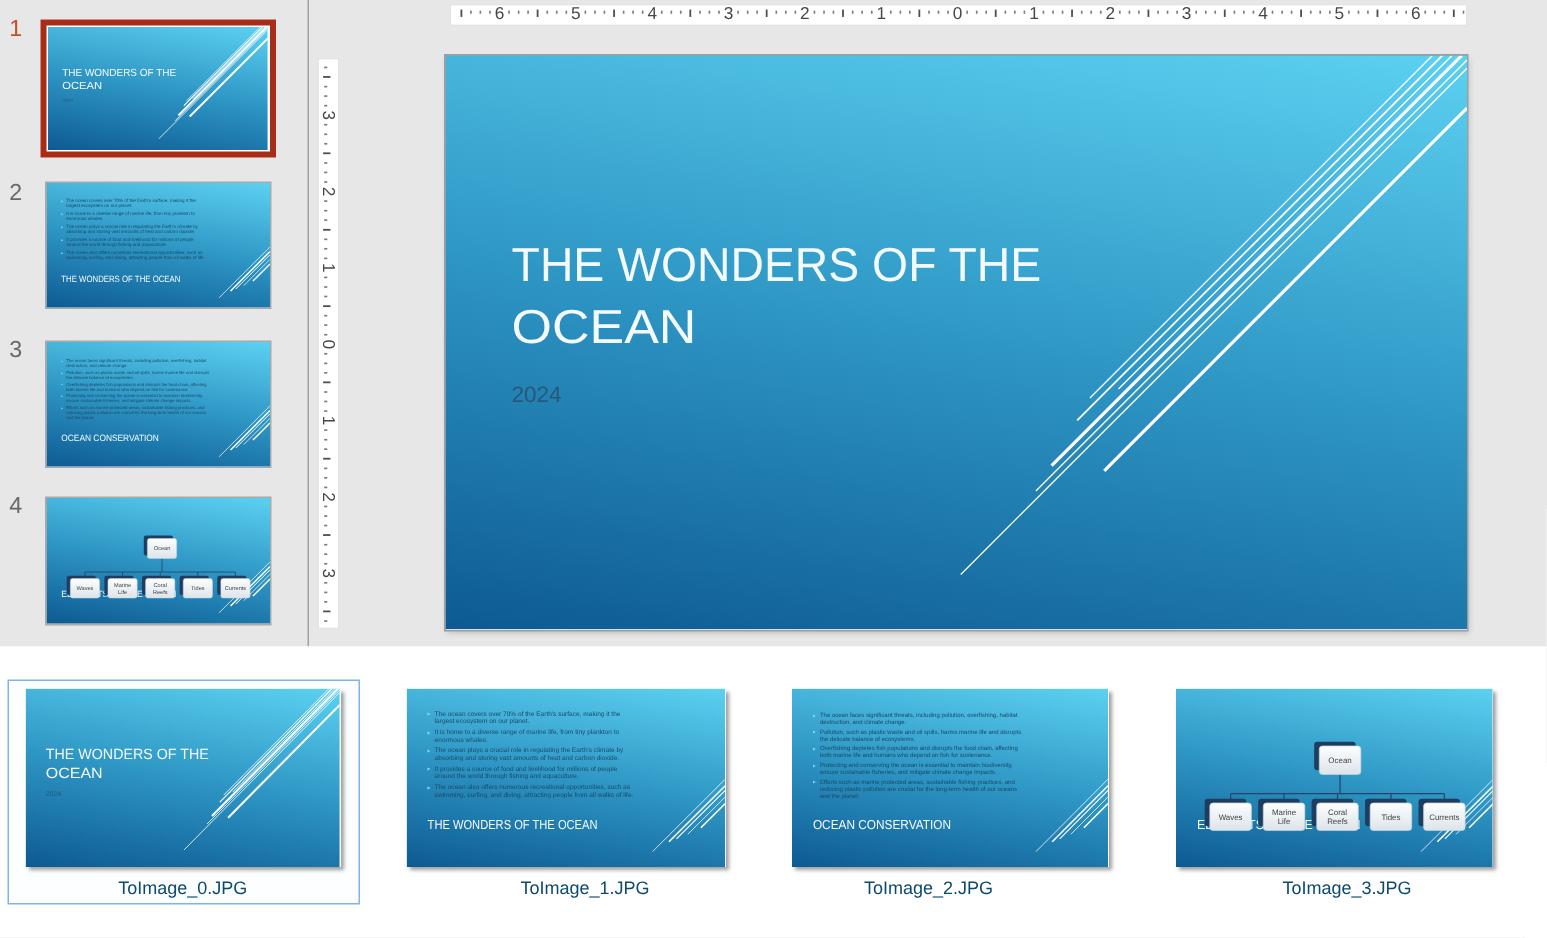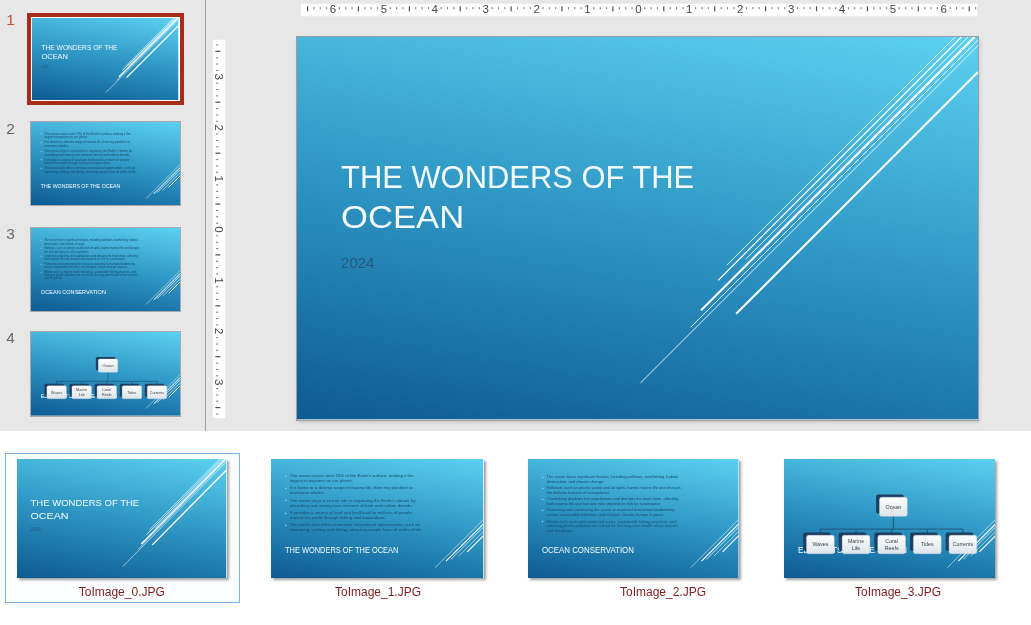--- a/index.html
+++ b/index.html
@@ -5,21 +5,21 @@
 html,body { width:1031px; height:625px; overflow:hidden; }
 body { font-family:"Liberation Sans", sans-serif; background:#fff; position:relative; }
 #gray { position:absolute; left:0; top:0; width:1031px; height:431px; background:#e7e7e7; }
 #sep { position:absolute; left:204.5px; top:0; width:1px; height:431px; background:#a3a3a3; }
 .num { position:absolute; font-size:15.5px; line-height:15.5px; width:20px; text-align:center; }
 #mainslide { position:absolute; left:297px; top:37.4px; width:681px; height:382.5px;
   box-shadow:0 0 0 1px #98a0a6, 1px 2px 4px rgba(0,0,0,0.18); }
 #red { position:absolute; left:27px; top:13px; width:156.5px; height:92.4px; border:4px solid #a82d18; background:#fff; }
 #bottom { position:absolute; left:0; top:431px; width:1031px; height:194px; background:#fff; }
 #selbox { position:absolute; left:5px; top:453px; width:235px; height:150px; border:1px solid #7fb5e6; background:#fdfeff; }
-.lbl { position:absolute; top:584.5px; font-size:12px; color:#7f1d1d; text-align:center; }
+.lbl { position:absolute; top:584.5px; font-size:12px; color:#0c4a6e; text-align:center; }
 svg text { font-family:"Liberation Sans", sans-serif; }
 body, svg text, div { -webkit-font-smoothing:antialiased; }
 </style></head><body>
 <svg width="0" height="0" style="position:absolute">
     <defs>
       <linearGradient id="bg" x1="1" y1="0" x2="0.637" y2="1.194">
 <stop offset="0" stop-color="#5cd1f1"></stop>
 <stop offset="0.5" stop-color="#2e96c4"></stop>
 <stop offset="1" stop-color="#0d5a92"></stop>
 </linearGradient>
@@ -318,20 +318,20 @@
   </div>
 <div id="bottom"></div>
 <div id="selbox"></div>
 <svg style="position:absolute;left:17.0px;top:458.5px;--lm:0.65;box-shadow:2px 2px 2.5px rgba(95,95,95,0.6);" width="209.5" height="119" viewBox="0 0 680 382" preserveAspectRatio="none">
     <use href="#s1"></use>
   </svg>
 <div class="lbl" style="left:11.8px;width:220px">ToImage_0.JPG</div>
 <svg style="position:absolute;left:271.0px;top:458.5px;--lm:0.65;box-shadow:2px 2px 2.5px rgba(95,95,95,0.6);" width="212.5" height="119" viewBox="0 0 680 382" preserveAspectRatio="none">
     <use href="#s2"></use>
   </svg>
-<div class="lbl" style="left:268px;width:220px">ToImage_1.JPG</div>
+<div class="lbl" style="left:280px;width:220px">ToImage_1.JPG</div>
 <svg style="position:absolute;left:528.3px;top:458.5px;--lm:0.65;box-shadow:2px 2px 2.5px rgba(95,95,95,0.6);" width="210.7" height="119" viewBox="0 0 680 382" preserveAspectRatio="none">
     <use href="#s3"></use>
   </svg>
-<div class="lbl" style="left:553px;width:220px">ToImage_2.JPG</div>
+<div class="lbl" style="left:509px;width:220px">ToImage_2.JPG</div>
 <svg style="position:absolute;left:783.9px;top:458.5px;--lm:0.65;box-shadow:2px 2px 2.5px rgba(95,95,95,0.6);" width="211.6" height="119" viewBox="0 0 680 382" preserveAspectRatio="none">
     <use href="#s4"></use>
   </svg>
 <div class="lbl" style="left:788px;width:220px">ToImage_3.JPG</div>
 </body></html>

